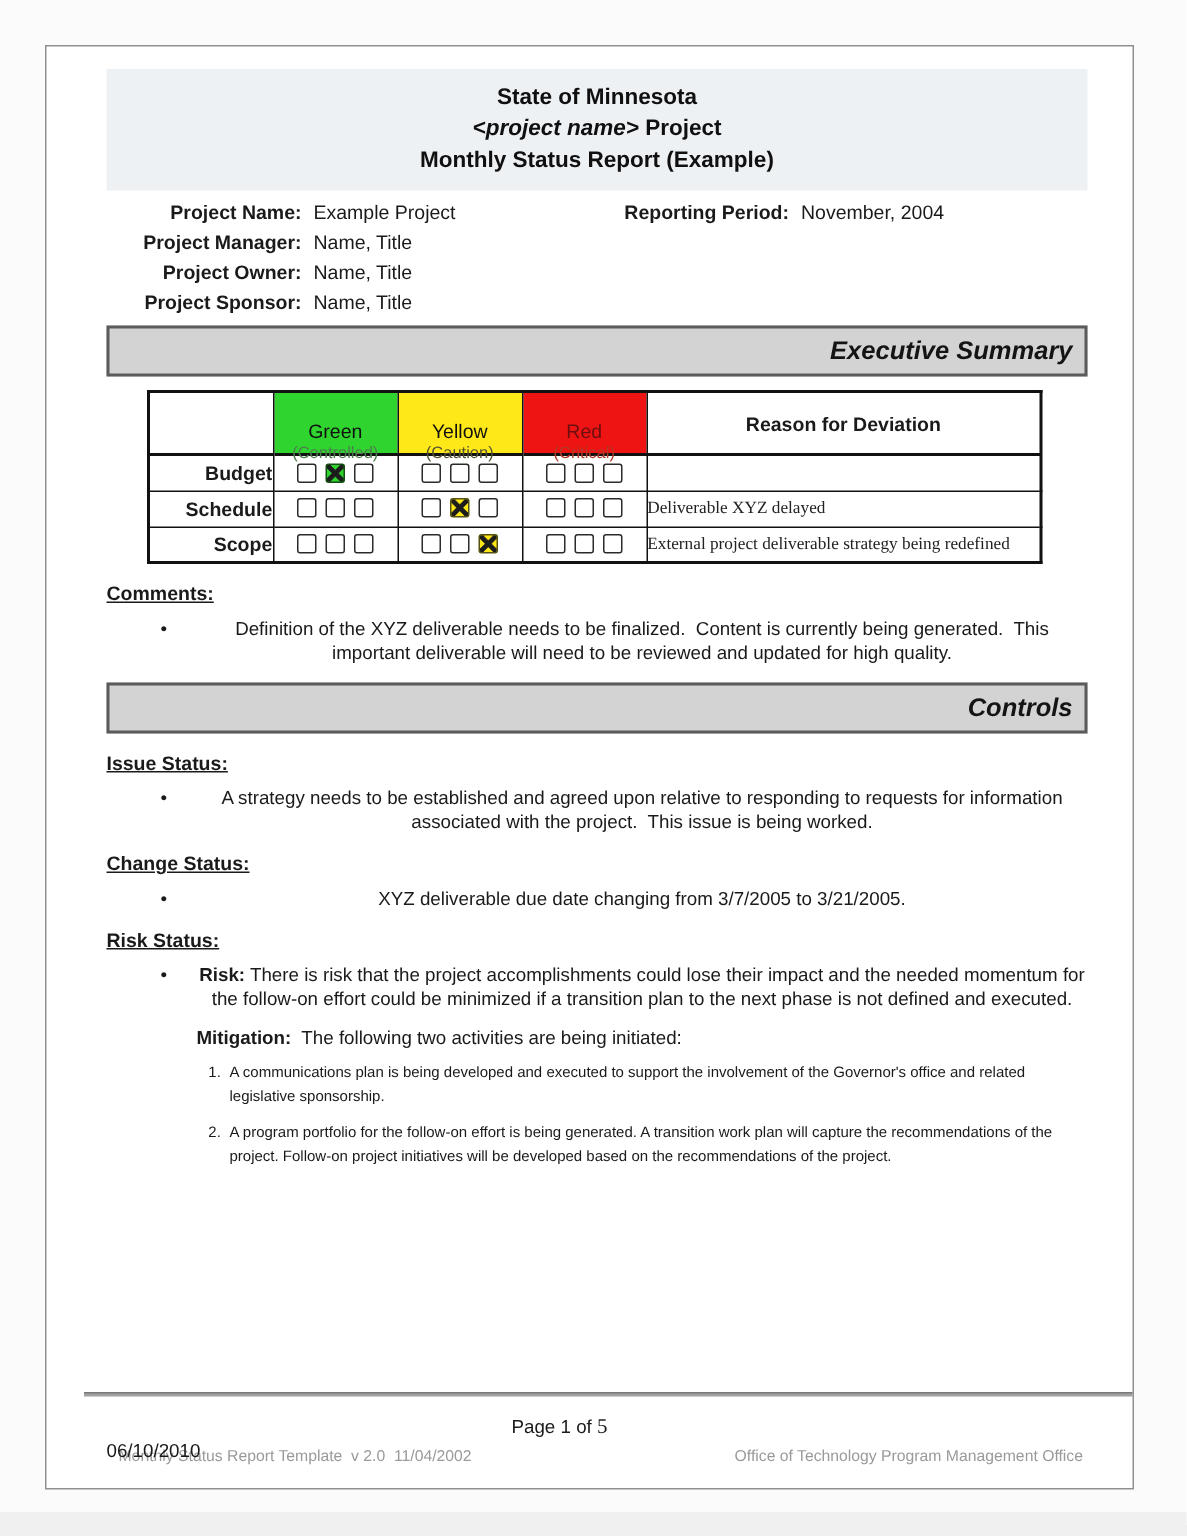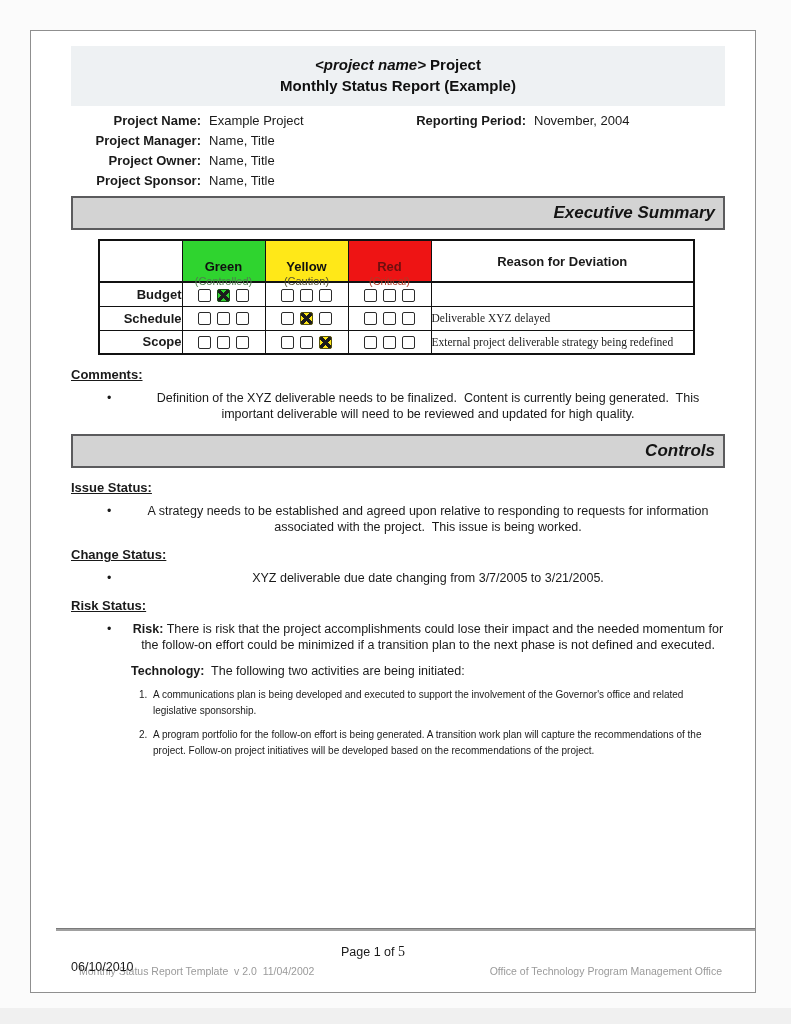--- a/index.html
+++ b/index.html
@@ -52,21 +52,21 @@
   }
 
   
   .status-table {
     margin: 9px 0 0 27px; border-collapse: collapse; border: 2px solid #111;
     table-layout: fixed;
   }
   .status-table td, .status-table th { border: 1px solid #111; padding: 0; }
   .status-table thead th { border-bottom: 2px solid #111; }
   .color-fill { height: 40px; display: flex; flex-direction: column; justify-content: center; }
-  .cf-title { font-size: 13px; font-weight: bold; line-height: 16px; margin-top: 24px; }
+  .cf-title { font-size: 13px; font-weight: normal; line-height: 16px; margin-top: 24px; }
   .cf-sub { font-size: 11px; font-weight: normal; line-height: 13px; }
   .green-fill { background: var(--green, #2fd42f); color: #101010; }
   .green-fill .cf-sub { color: #4e7d4e; }
   .yellow-fill { background: var(--yellow, #ffe818); color: #101010; }
   .yellow-fill .cf-sub { color: #555233; }
   .red-fill { background: var(--red, #ee1414); color: #6d0f0f; }
   .red-fill .cf-sub { color: #b03a28; }
   .reason-header { font-size: 13px; font-weight: bold; text-align: center; margin-top: 48px; }
   .row-label { font-size: 13px; font-weight: bold; text-align: right; padding: 0 8px 0 0; height: 24px; }
   .checks-cell { text-align: center; vertical-align: middle; }
@@ -120,20 +120,21 @@
     white-space: pre-wrap;
   }
 </style>
 </head>
 <body>
 
 <div class="page">
   <div class="content">
 
     <div class="title-block">
+      <div class="title-line">State of Minnesota</div>
       <div class="title-line"><span class="title-em">&lt;project name&gt;</span><span> Project</span></div>
       <div class="title-line">Monthly Status Report (Example)</div>
     </div>
 
     <div class="project-info">
       <div class="pi-row">
         <span class="pi-label">Project Name:</span>
         <span class="pi-value">Example Project</span>
         <span class="pi-label">Reporting Period:</span>
         <span class="pi-value">November, 2004</span>
@@ -225,21 +226,21 @@
 
     <div class="section-heading">Issue Status:</div>
     <div class="bullet-item">A strategy needs to be established and agreed upon relative to responding to requests for information associated with the project.  This issue is being worked.</div>
 
     <div class="section-heading">Change Status:</div>
     <div class="bullet-item">XYZ deliverable due date changing from 3/7/2005 to 3/21/2005.</div>
 
     <div class="section-heading">Risk Status:</div>
     <div class="bullet-item"><span class="inline-bold">Risk:</span><span> There is risk that the project accomplishments could lose their impact and the needed momentum for the follow-on effort could be minimized if a transition plan to the next phase is not defined and executed.</span></div>
 
-    <div class="mitigation"><span class="inline-bold">Technology:</span><span>  The following two activities are being initiated:</span></div>
+    <div class="mitigation"><span class="inline-bold">Mitigation:</span><span>  The following two activities are being initiated:</span></div>
 
     <ol class="mitigation-list">
       <li>A communications plan is being developed and executed to support the involvement of the Governor's office and related legislative sponsorship.</li>
       <li>A program portfolio for the follow-on effort is being generated. A transition work plan will capture the recommendations of the project. Follow-on project initiatives will be developed based on the recommendations of the project.</li>
     </ol>
 
   </div>
 
   <div class="footer">
     <div class="footer-rule"></div>

